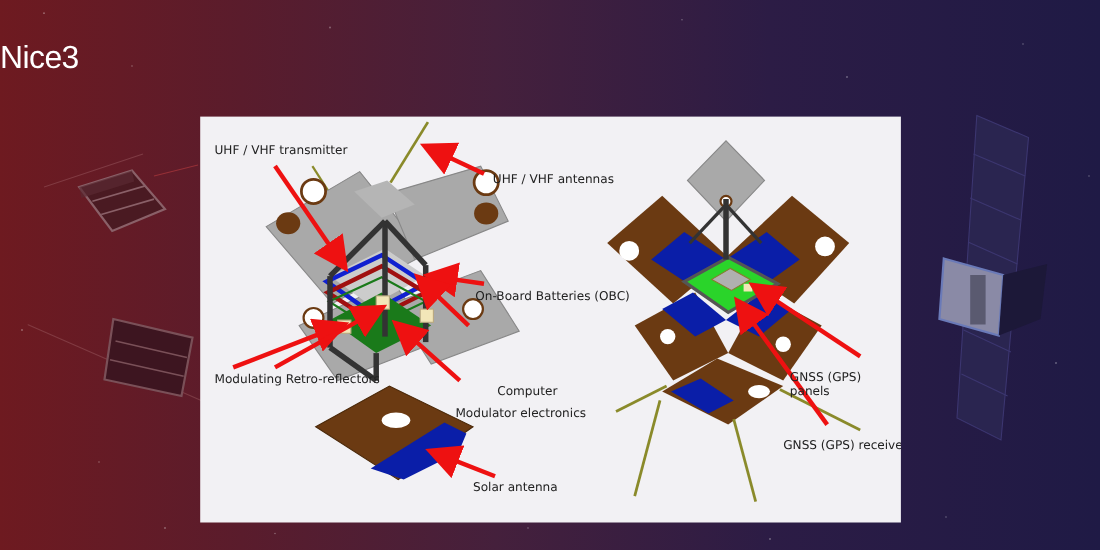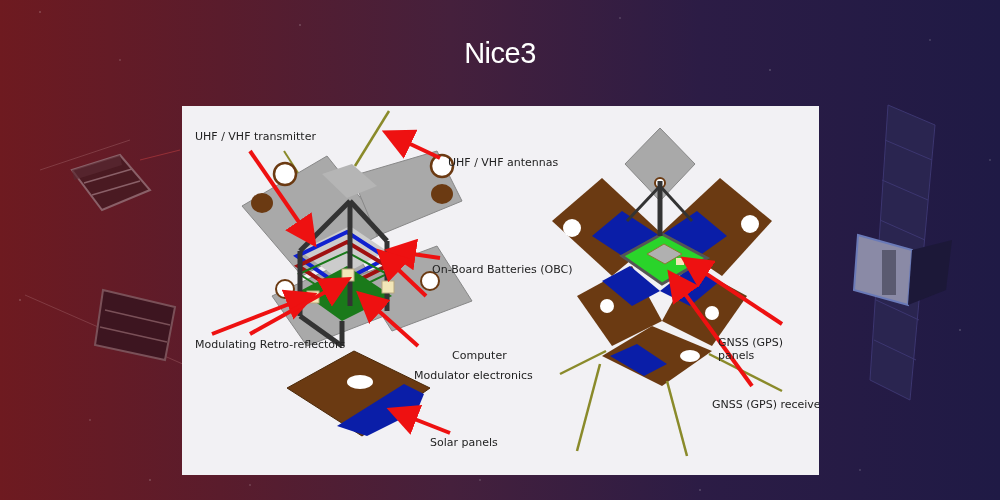--- a/index.html
+++ b/index.html
@@ -1,20 +1,20 @@
 <!DOCTYPE html>
 <html><head>
 <meta charset="utf-8">
 <style>
   html,body{margin:0;padding:0;}
   body{width:1000px;height:500px;overflow:hidden;position:relative;
     background:linear-gradient(90deg,#6e1a20 0%,#5a1c2c 22%,#45203c 45%,#2c1c45 70%,#1f1a45 100%);
     font-family:"Liberation Sans",sans-serif;}
   .stars{position:absolute;inset:0;pointer-events:none;}
-  .title{position:absolute;top:37px;left:0;width:1000px;text-align:center;color:#ffffff;
+  .title{position:absolute;top:37px;left:0;width:1000px;color:#ffffff;
     font-size:29px;font-family:"Liberation Sans",sans-serif;letter-spacing:-0.5px;}
   .deco{position:absolute;}
   .panel{position:absolute;left:182px;top:90px;width:637px;height:369px;background:#f2f1f4;overflow:hidden;margin-top:16px;}
   .panel svg{position:absolute;left:0;top:0;}
   .lbl{position:absolute;font-family:"DejaVu Sans",sans-serif;font-size:11px;color:#222;white-space:nowrap;line-height:13px;}
 </style>
 </head>
 <body>
 
 <svg class="stars" width="1000" height="500">
@@ -177,19 +177,19 @@
       <line x1="570" y1="280" x2="490" y2="170" marker-end="url(#ah)"></line>
     </g>
   </svg>
 
   <div class="lbl" style="left:13px;top:24px">UHF / VHF transmitter</div>
   <div class="lbl" style="left:266px;top:50px">UHF / VHF antennas</div>
   <div class="lbl" style="left:250px;top:157px">On-Board Batteries (OBC)</div>
   <div class="lbl" style="left:13px;top:232px">Modulating Retro-reflectors</div>
   <div class="lbl" style="left:270px;top:243px">Computer</div>
   <div class="lbl" style="left:232px;top:263px">Modulator electronics</div>
-  <div class="lbl" style="left:248px;top:330px">Solar panels</div>
+  <div class="lbl" style="left:248px;top:330px">Solar antenna</div>
   <div class="lbl" style="left:536px;top:230px">
     <div>GNSS (GPS)</div>
     <div>panels</div>
   </div>
   <div class="lbl" style="left:530px;top:292px">GNSS (GPS) receiver</div>
 </div>
 
 </body></html>

